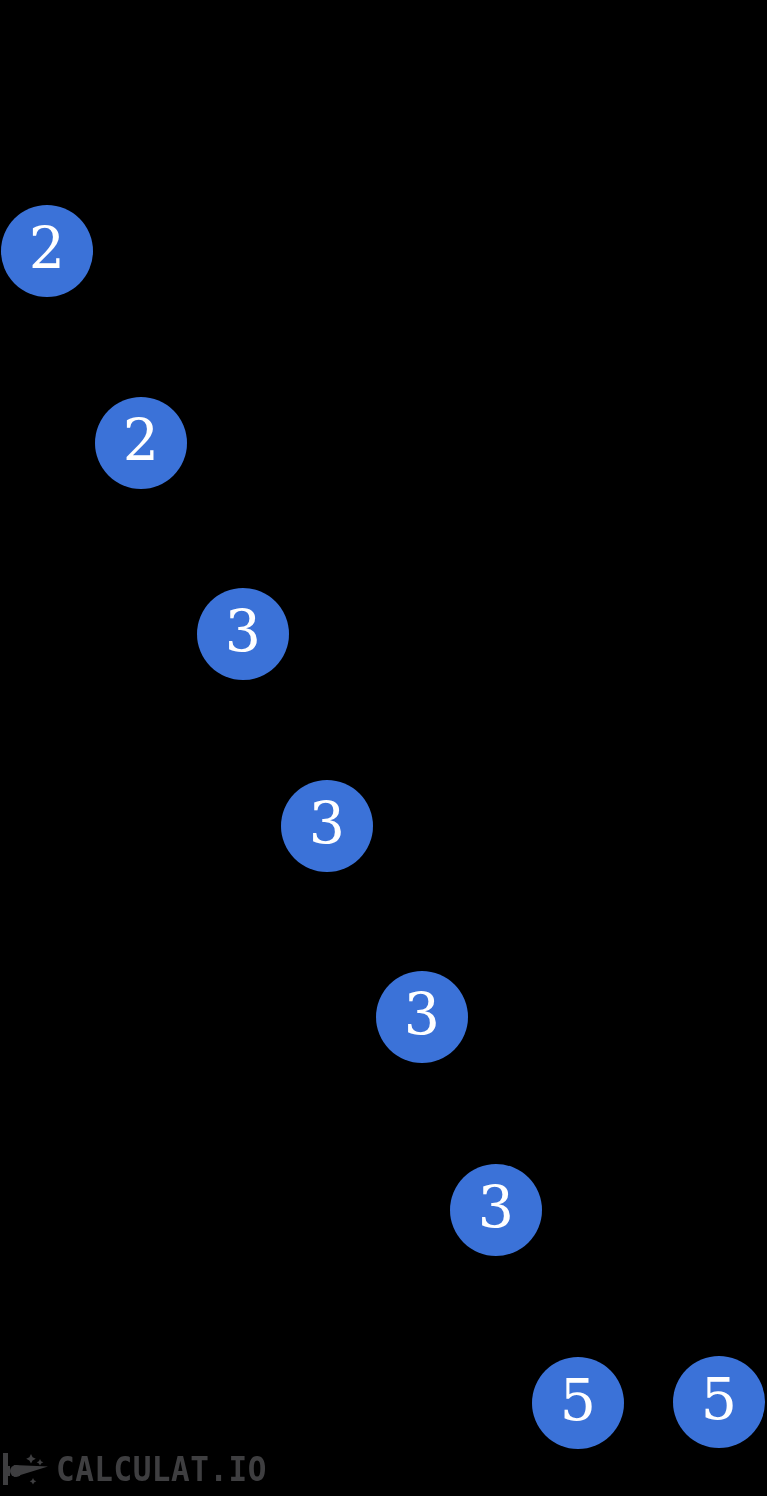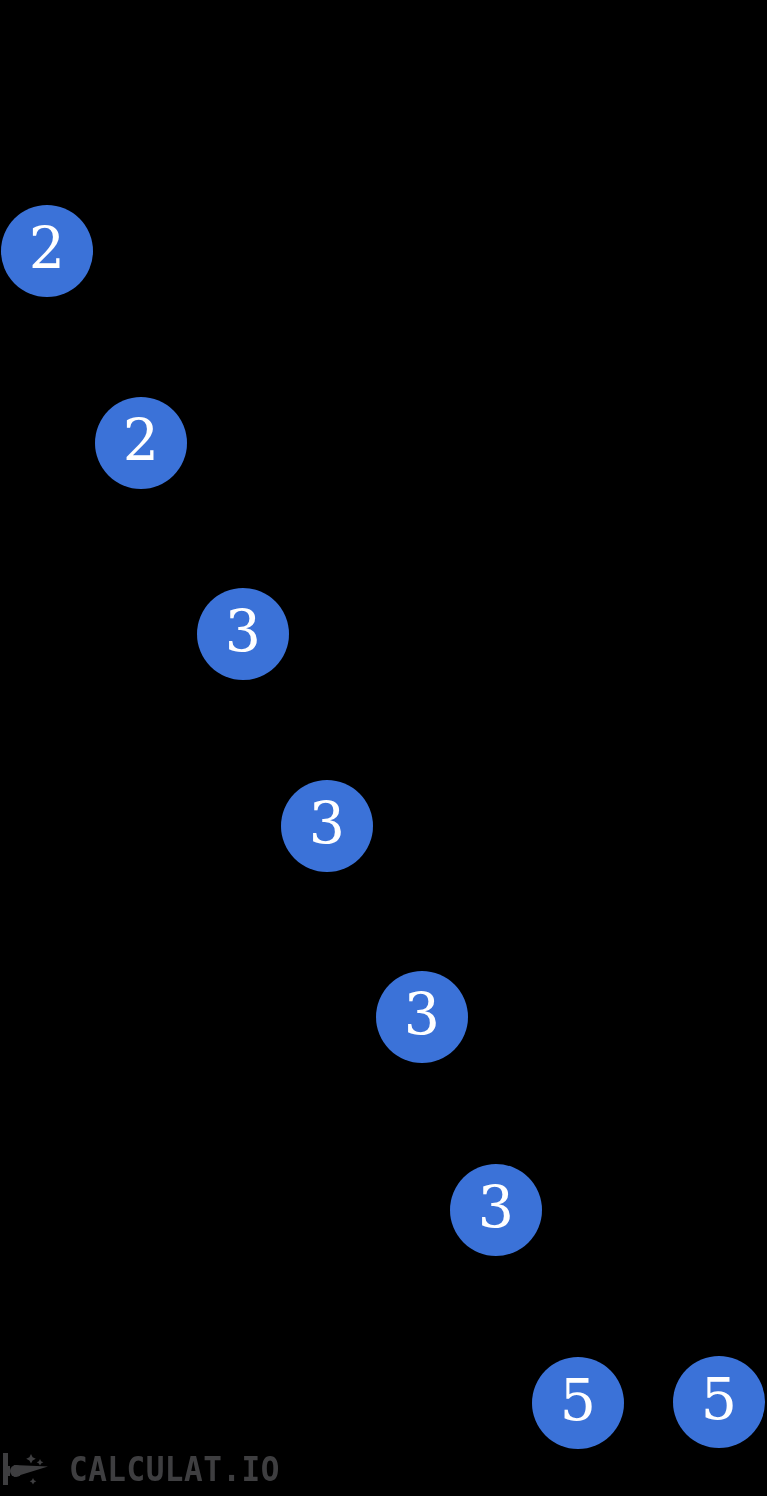--- a/index.html
+++ b/index.html
@@ -29,21 +29,21 @@
     font-size: 57px;
     line-height: 1;
     transform: translateY(-3px);
   }
   .watermark {
     position: absolute;
     left: 2px;
     bottom: 6px;
     display: flex;
     align-items: center;
-    gap: 19px;
+    gap: 6px;
   }
   .watermark-text {
     font-family: "DejaVu Sans Mono", "Liberation Mono", monospace;
     font-weight: bold;
     font-size: 31px;
     letter-spacing: 0.5px;
     transform: scaleY(1.06);
     transform-origin: bottom;
     white-space: nowrap;
   }

